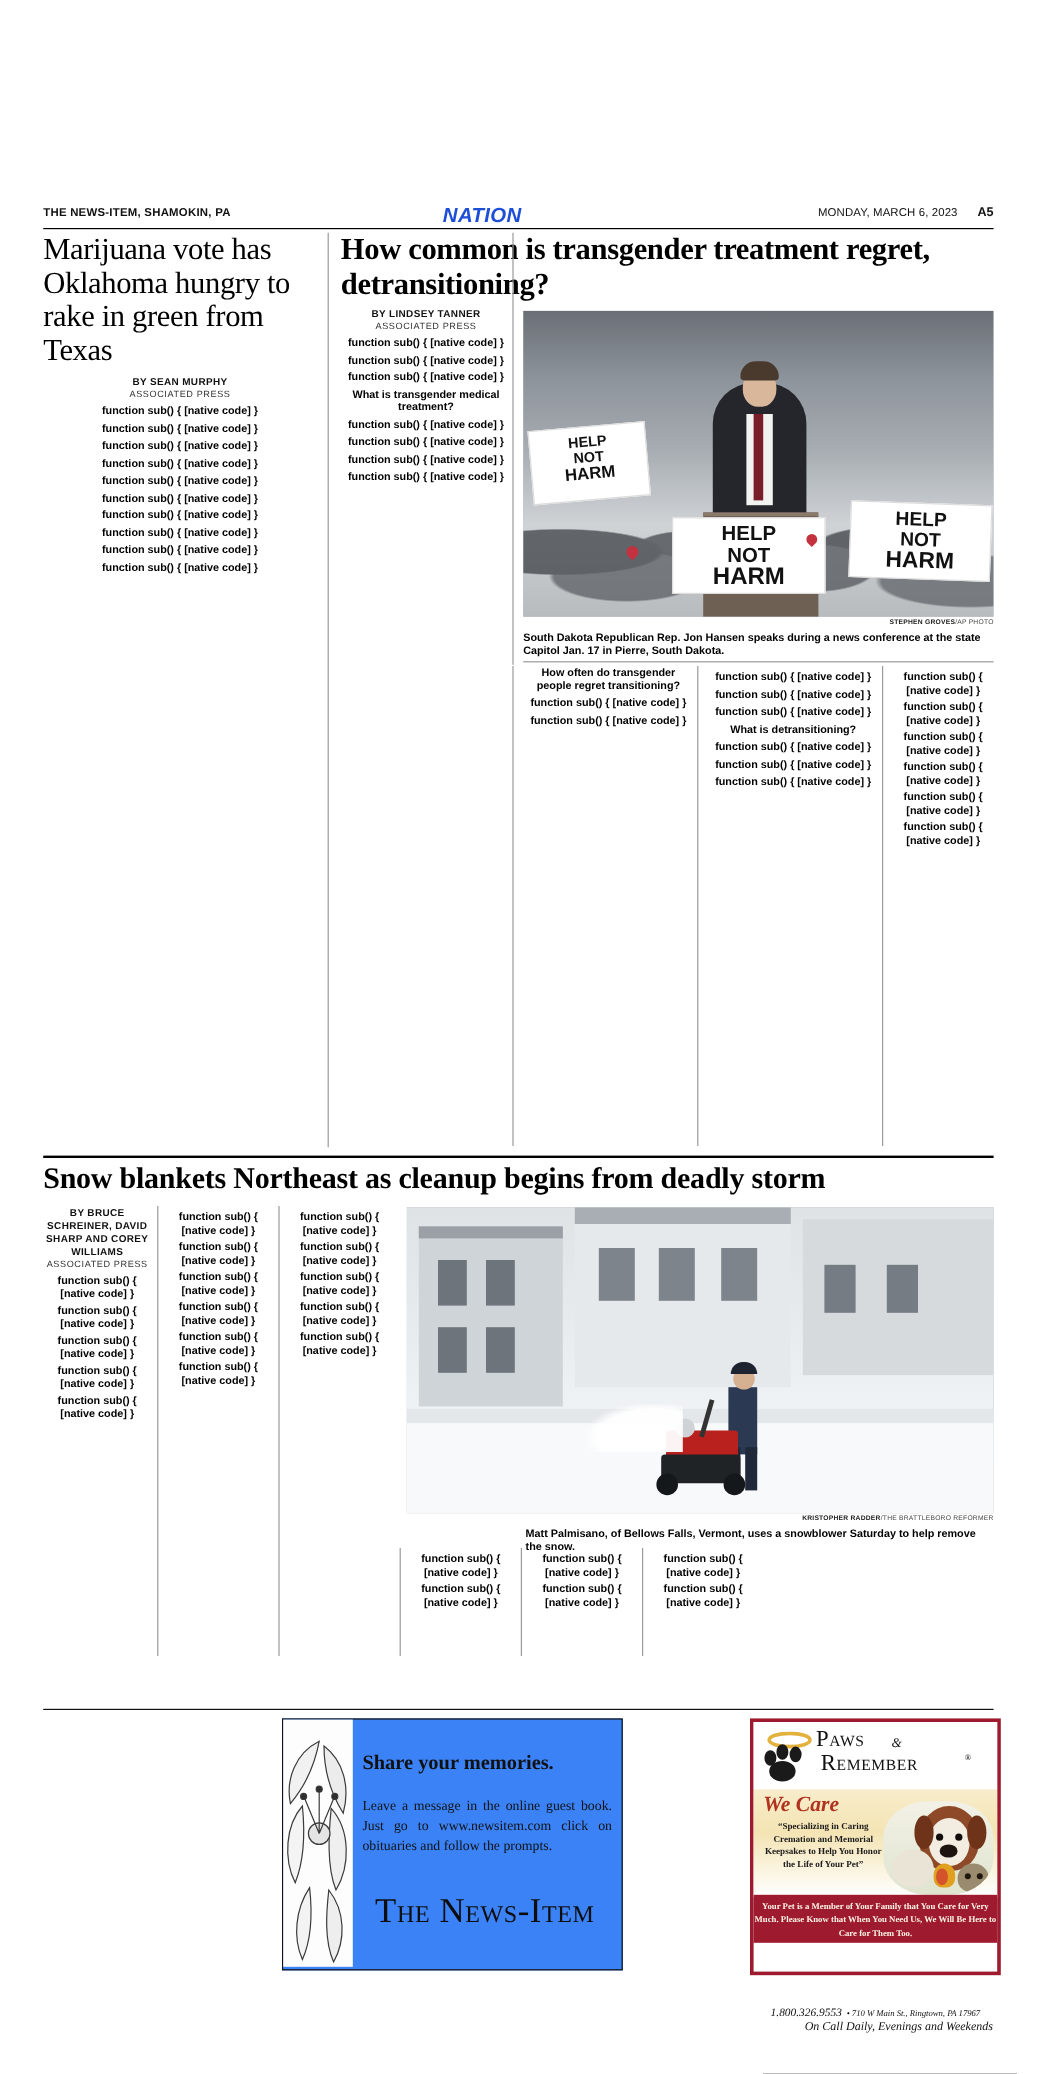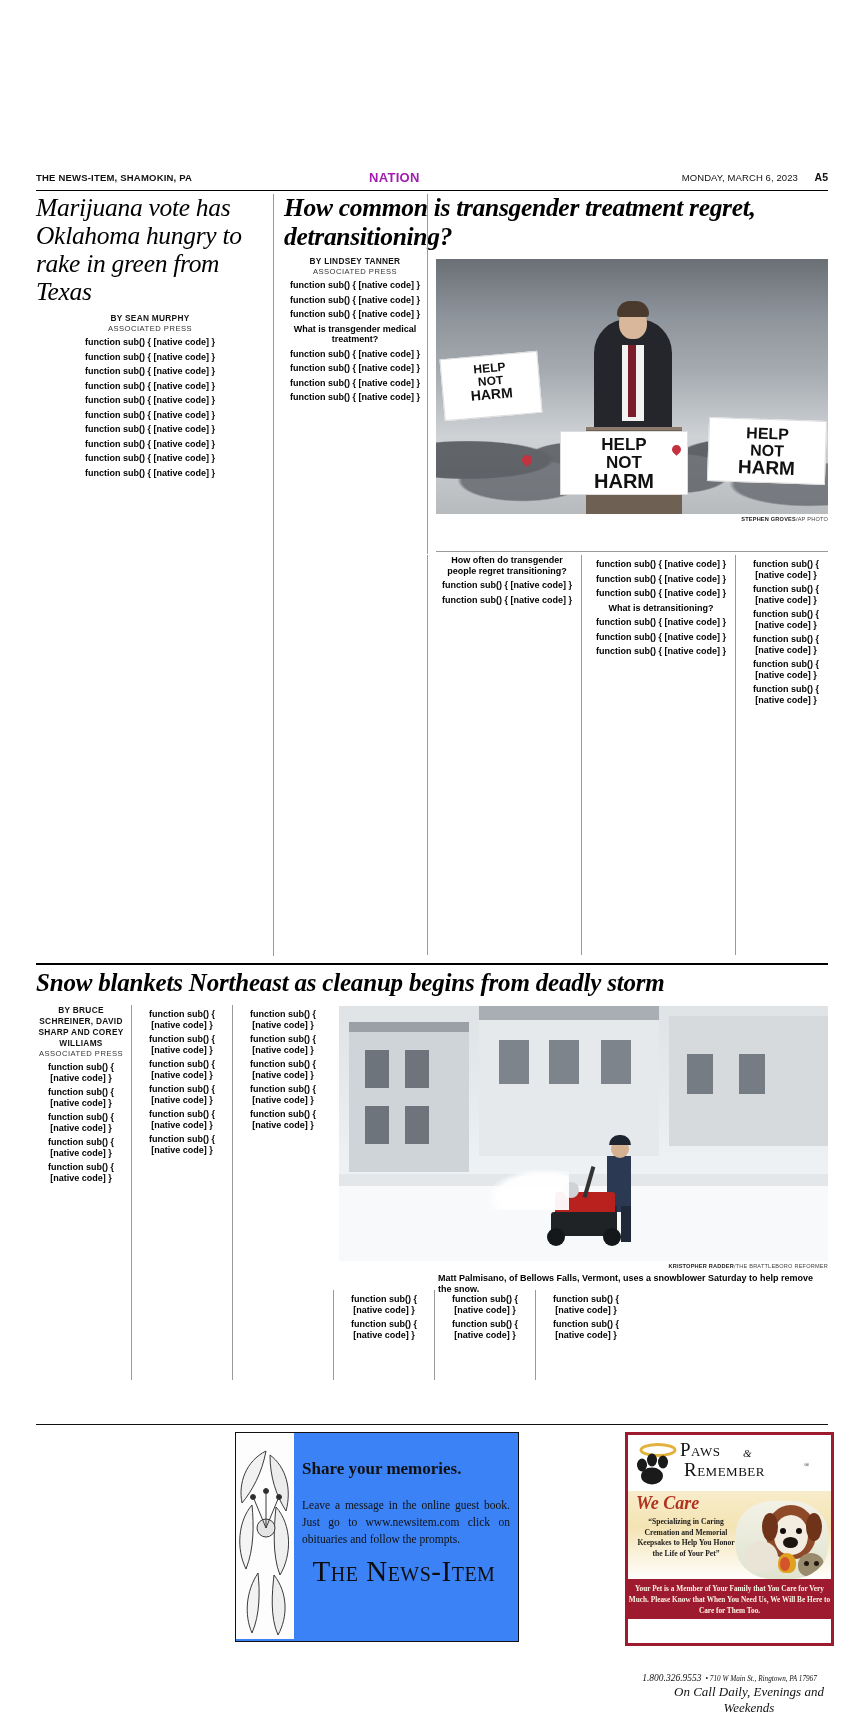--- a/index.html
+++ b/index.html
@@ -6,29 +6,29 @@
   body{font-family:"Liberation Serif", serif;}
   .page{
     width:864px;height:1728px;background:#ffffff;position:relative;
     margin:0 auto;overflow:hidden;
   }
   
   .masthead{position:absolute;left:36px;top:172px;width:792px;height:16px;}
   .mh-left{position:absolute;left:0;top:0;font-family:"Liberation Sans",sans-serif;
     font-weight:bold;font-size:9.5px;letter-spacing:.2px;color:#111;}
   .mh-center{position:absolute;left:333px;top:-2px;font-family:"Liberation Sans",sans-serif;
-    font-weight:bold;font-size:13px;letter-spacing:.3px;color:#a21caf;}
+    font-weight:bold;font-size:17px;letter-spacing:.3px;color:#1d4ed8;font-style:italic;}
   .mh-right{position:absolute;right:30px;top:0;font-family:"Liberation Sans",sans-serif;
     font-size:9.5px;letter-spacing:.1px;color:#111;}
   .mh-page{position:absolute;right:0;top:-1px;font-family:"Liberation Sans",sans-serif;
     font-weight:bold;font-size:10.5px;color:#111;}
   .rule{position:absolute;background:#000;}
 
   
-  .hl{font-family:"Liberation Serif",serif;color:#000;font-style:italic;}
+  .hl{font-family:"Liberation Serif",serif;color:#000;}
   .byline{font-family:"Liberation Sans",sans-serif;font-weight:bold;font-size:8.3px;
     text-align:center;letter-spacing:.3px;color:#111;line-height:11px;}
   .credit{font-family:"Liberation Sans",sans-serif;font-size:7.6px;text-align:center;
     letter-spacing:.5px;color:#333;}
   .body-col{font-family:"Liberation Serif",serif;font-size:8.3px;line-height:9.55px;
     text-align:justify;color:#0c0c0c;hyphens:auto;}
   .subhead{font-family:"Liberation Sans",sans-serif;font-weight:bold;font-size:9px;
     text-align:center;margin:4px 0 2px 0;text-indent:0 !important;line-height:10.5px;color:#000;}
   .vline{position:absolute;width:1px;background:#9a9a9a;}
 
@@ -125,20 +125,21 @@
     </div>
     <div style="position:absolute;left:272px;top:160px;width:116px;height:62px;background:#ffffff;transform:rotate(2deg);border:1px solid #ddd;">
       <div style="font-family:'Liberation Sans',sans-serif;font-weight:bold;font-size:16px;color:#111;text-align:center;line-height:17px;padding-top:5px;">HELP<br>NOT<br><span style="font-size:19px;">HARM</span></div>
     </div>
     <div style="position:absolute;left:86px;top:196px;width:10px;height:10px;background:#c4313f;border-radius:50% 50% 50% 0;transform:rotate(-45deg);"></div>
     <div style="position:absolute;left:236px;top:186px;width:9px;height:9px;background:#c4313f;border-radius:50% 50% 50% 0;transform:rotate(-45deg);"></div>
   </div>
   <div class="photocredit" style="position:absolute;left:436px;top:516px;width:392px;">
     <span>STEPHEN GROVES</span><span class="lt">/AP PHOTO</span>
   </div>
+  <div class="cap" style="position:absolute;left:436px;top:526px;width:392px;">South Dakota Republican Rep. Jon Hansen speaks during a news conference at the state Capitol Jan. 17 in Pierre, South Dakota.</div>
   <div class="rule" style="left:436px;top:551px;width:392px;height:1px;background:#999;"></div>
 
   <div style="position:absolute;left:436px;top:259px;width:142px;">
     <div class="body-col" id="tg-col2" style="margin-top:296px;">
         <div class="subhead">How often do transgender people regret transitioning?</div>
         <div class="subhead">function sub() { [native code] }</div>
         <div class="subhead">function sub() { [native code] }</div>
       </div>
   </div>
   <div style="position:absolute;left:590px;top:555px;width:142px;">
@@ -283,21 +284,21 @@
           <circle cx="30" cy="95" r="9" fill="#e4e4e4"></circle>
           <path d="M30 95 L30 60 M30 95 L18 66 M30 95 L42 66"></path>
           <circle cx="30" cy="58" r="2.5" fill="#2e2e2e"></circle>
           <circle cx="17" cy="64" r="2.5" fill="#2e2e2e"></circle>
           <circle cx="43" cy="64" r="2.5" fill="#2e2e2e"></circle>
         </g>
       </svg>
     </div>
     <div style="position:absolute;left:66px;top:26px;font-family:'Liberation Serif',serif;font-weight:bold;font-size:17px;color:#111;">Share your memories.</div>
     <div style="position:absolute;left:66px;top:64px;width:208px;font-family:'Liberation Serif',serif;font-size:11.5px;line-height:17px;color:#111;text-align:justify;">Leave a message in the online guest book. Just go to www.newsitem.com click on obituaries and follow the prompts.</div>
-    <div class="nwsitem" style="position:absolute;left:60px;top:122px;width:216px;font-size:29px;letter-spacing:.5px;color:#0d0d0d;text-align:center;">The News-Item</div>
+    <div class="nwsitem" style="position:absolute;left:60px;top:144px;width:216px;font-size:29px;letter-spacing:.5px;color:#0d0d0d;text-align:center;">The News-Item</div>
   </div>
 
   <div class="adbox" style="left:625px;top:1432px;width:203px;height:208px;background:#fff;border:3px solid #9e1b2f;">
 
     <div style="position:absolute;left:0;top:56px;width:100%;height:90px;background:linear-gradient(180deg,#f8edcb 0%,#f4e4b4 40%,#ffffff 100%);">
       <div style="position:absolute;left:8px;top:2px;font-family:'Liberation Serif',serif;font-style:italic;font-weight:bold;font-size:18px;color:#b0321f;">We Care</div>
       <div style="position:absolute;left:6px;top:26px;width:104px;font-family:'Liberation Serif',serif;font-weight:bold;font-size:7.6px;line-height:10.5px;color:#1b1b1b;text-align:center;">“Specializing in Caring Cremation and Memorial Keepsakes to Help You Honor the Life of Your Pet”</div>
 
       <div style="position:absolute;left:108px;top:10px;width:92px;height:78px;border-radius:40%;overflow:hidden;background:linear-gradient(180deg,#f3f1e6,#dfe4cf);">
         <div style="position:absolute;left:30px;top:4px;width:50px;height:54px;background:#8e4a28;border-radius:50% 50% 45% 45%;"></div>
@@ -332,17 +333,17 @@
       <div style="position:absolute;left:176px;top:26px;font-family:'Liberation Serif',serif;font-size:7px;color:#111;">®</div>
     </div>
 
     <div style="position:absolute;left:0;top:144px;width:100%;height:40px;background:#9e1b2f;color:#fdf3e4;
                 font-family:'Liberation Serif',serif;font-weight:bold;font-size:7.3px;line-height:11px;text-align:center;
                 padding-top:4px;box-sizing:border-box;">Your Pet is a Member of Your Family that You Care for Very Much. Please Know that When You Need Us, We Will Be Here to Care for Them Too.</div>
 
     <div style="position:absolute;left:0;top:184px;width:100%;height:18px;background:#fff;text-align:center;margin-top:48px;">
       <span style="font-family:'Liberation Serif',serif;font-style:italic;font-size:9.5px;color:#111;">1.800.326.9553</span>
       <span style="font-family:'Liberation Serif',serif;font-style:italic;font-size:7.2px;color:#111;">• 710 W Main St., Ringtown, PA 17967</span>
-      <div style="font-family:'Liberation Serif',serif;font-style:italic;font-size:13px;color:#111;margin-top:-1px;padding-left:39px;">On Call Daily, Evenings and Weekends</div>
+      <div style="font-family:'Liberation Serif',serif;font-style:italic;font-size:10px;color:#111;margin-top:-1px;padding-left:39px;">On Call Daily, Evenings and Weekends</div>
     </div>
   </div>
 
 </div>
 
 </body></html>

